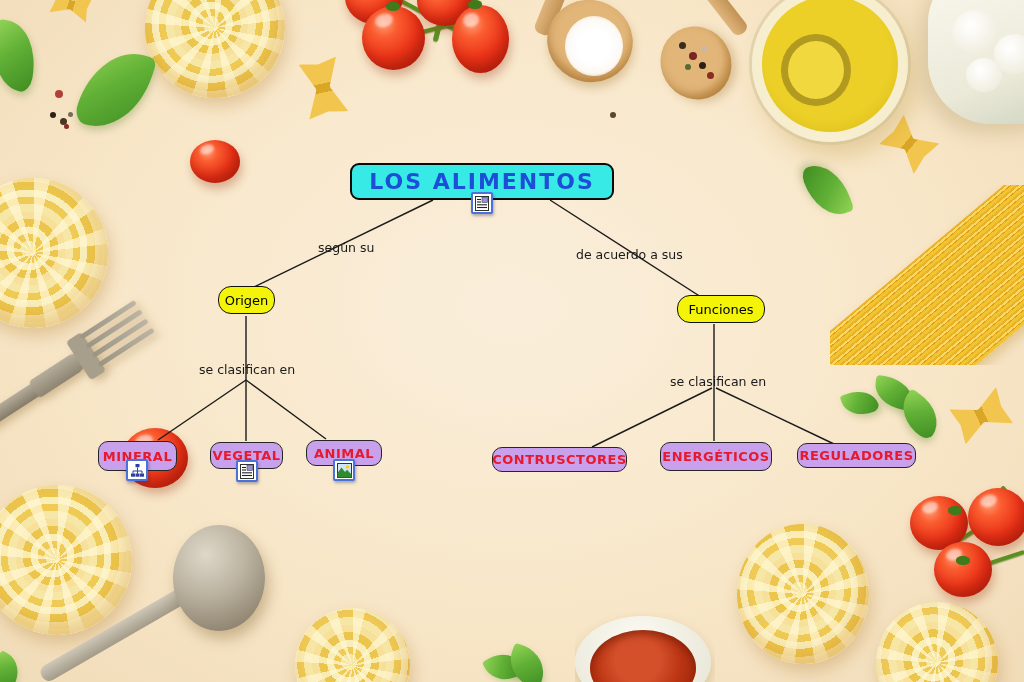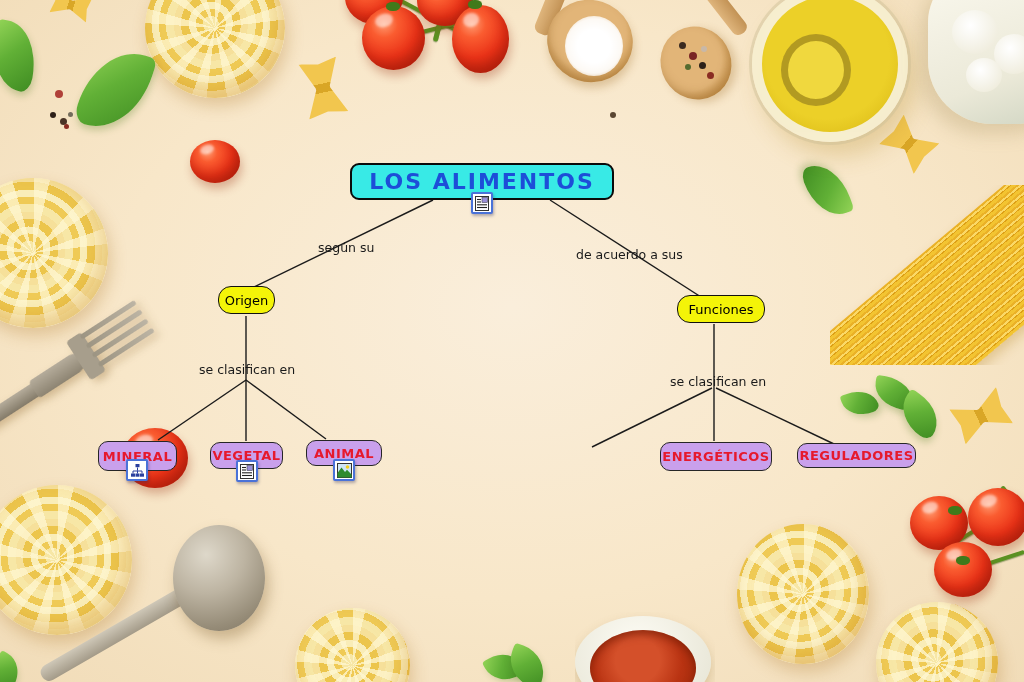--- a/index.html
+++ b/index.html
@@ -207,20 +207,21 @@
   <div class="edge-label" style="left:670px;top:374px;">se clasifican en</div>
 
   <div class="node node-root">LOS ALIMENTOS</div>
 
   <div class="node node-branch" style="left:218px;top:286px;width:57px;height:28px;">Origen</div>
   <div class="node node-branch" style="left:677px;top:295px;width:88px;height:28px;">Funciones</div>
 
   <div class="node node-leaf" style="left:98px;top:441px;width:79px;height:30px;">MINERAL</div>
   <div class="node node-leaf" style="left:210px;top:442px;width:73px;height:27px;">VEGETAL</div>
   <div class="node node-leaf" style="left:306px;top:440px;width:76px;height:26px;">ANIMAL</div>
+  <div class="node node-leaf" style="left:492px;top:447px;width:135px;height:25px;">CONTRUSCTORES</div>
   <div class="node node-leaf" style="left:797px;top:443px;width:119px;height:25px;">REGULADORES</div>
   <div class="node node-leaf" style="left:660px;top:442px;width:112px;height:29px;">ENERGÉTICOS</div>
 
   <div class="map-icon" style="left:471px;top:192px;">
     <svg width="14" height="15" viewBox="0 0 14 15">
       <rect x="0.5" y="0.5" width="13" height="14" fill="#fff" stroke="#333" stroke-width="1"></rect>
       <rect x="7" y="1.5" width="5.5" height="5" fill="#9b8fd8" stroke="#445" stroke-width="0.6"></rect>
       <line x1="2" y1="3.5" x2="6" y2="3.5" stroke="#222" stroke-width="1.1"></line>
       <line x1="2" y1="6" x2="6" y2="6" stroke="#222" stroke-width="1.1"></line>
       <line x1="2" y1="8.8" x2="12" y2="8.8" stroke="#222" stroke-width="1.1"></line>

